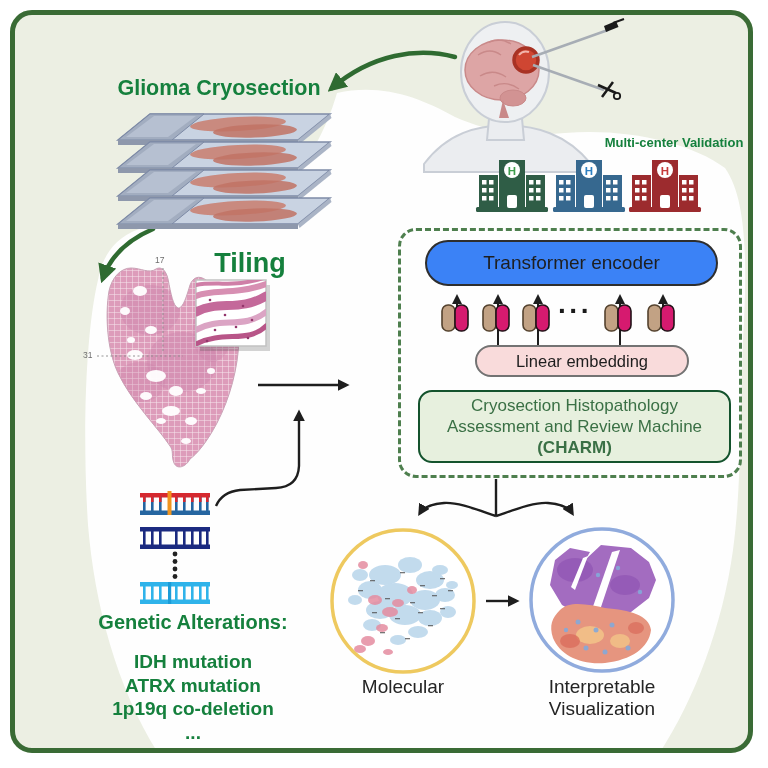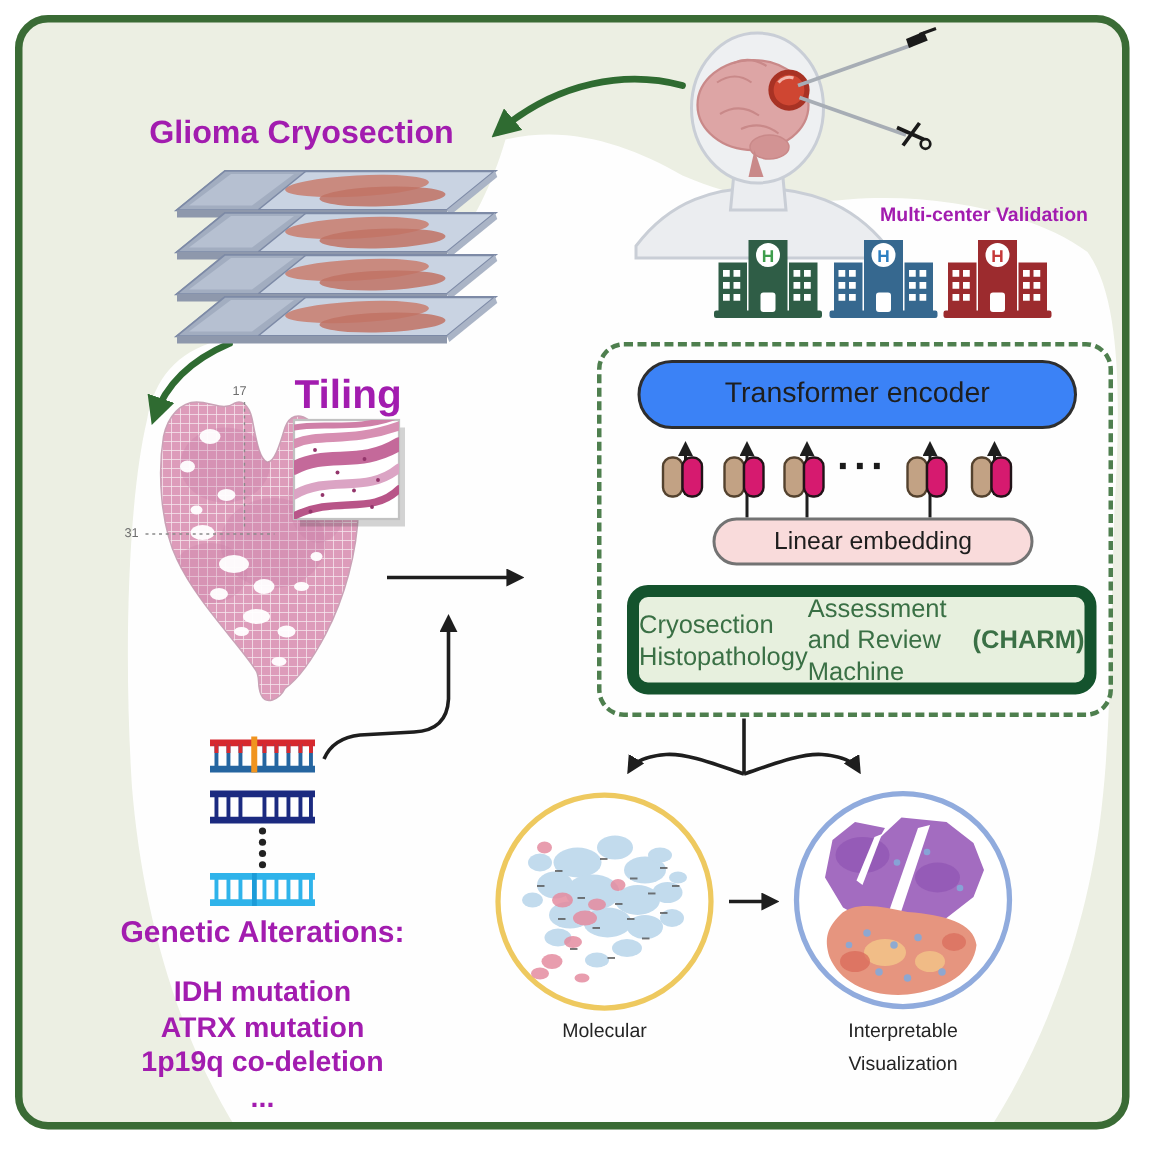--- a/index.html
+++ b/index.html
@@ -5,46 +5,46 @@
   html,body{margin:0;padding:0;background:#ffffff;}
   .stage{position:relative;width:768px;height:768px;background:#ffffff;overflow:hidden;
          font-family:"Liberation Sans",sans-serif;}
   .bg{position:absolute;left:10px;top:10px;width:743px;height:743px;border-radius:22px;
       background:#ecefe3;overflow:hidden;}
   .bg svg{position:absolute;left:-10px;top:-10px;}
   .frame-border{position:absolute;left:10px;top:10px;width:743px;height:743px;border-radius:22px;
       border:5px solid #3a6b35;box-sizing:border-box;pointer-events:none;z-index:50;}
   svg.art{position:absolute;left:0;top:0;z-index:5;}
   .abs{position:absolute;box-sizing:border-box;}
-  .gtext{color:#a21caf;font-weight:700;}
+  .gtext{color:#15803d;font-weight:700;margin-left:18px;}
   .center{text-align:center;}
   #title-glioma{left:81px;top:76px;width:240px;font-size:21.5px;z-index:10;}
   #title-validation{left:550px;top:135px;width:212px;font-size:13px;z-index:10;text-align:center;}
   #title-tiling{left:186px;top:248px;width:92px;font-size:27px;z-index:10;}
   .wsi-mark{font-size:8.5px;color:#6e6e6e;z-index:10;}
   #mark-17{left:155px;top:255px;width:14px;}
   #mark-21{left:83px;top:350px;width:14px;}
   #dashed-box{left:398px;top:228px;width:344px;height:250px;border:3px dashed #4e7f4e;
       border-radius:18px;z-index:6;}
   #transformer-box{left:425px;top:240px;width:293px;height:46px;background:#3b82f6;
       border:2px solid #2e2e2e;border-radius:24px;display:flex;align-items:center;
       justify-content:center;font-size:19px;color:#1e1e1e;z-index:8;}
   #tokens-ellipsis{left:552px;top:295px;width:46px;font-size:28px;font-weight:800;color:#1a1a1a;
       letter-spacing:2px;z-index:8;}
   #embedding-box{left:475px;top:345px;width:214px;height:32px;background:#f9dbdb;
       border:2px solid #737373;border-radius:17px;display:flex;align-items:center;
       justify-content:center;font-size:16.5px;color:#1e1e1e;z-index:8;}
   #charm-box{left:418px;top:390px;width:313px;height:73px;background:#e7f0de;
-      border:8px solid #14532d;border-radius:14px;display:flex;flex-direction:row;
+      border:2px solid #14532d;border-radius:14px;display:flex;flex-direction:column;
       align-items:center;justify-content:center;font-size:17px;line-height:21px;
       color:#3a7045;z-index:8;}
   #charm-box .bold{font-weight:700;}
   #genetics-title{left:75px;top:611px;width:200px;font-size:20px;z-index:10;}
   #genetics-items{left:72px;top:650px;width:206px;font-size:19px;line-height:23.5px;z-index:10;}
-  .out-label{font-size:13px;line-height:21.5px;color:#242424;z-index:10;}
+  .out-label{font-size:19px;line-height:21.5px;color:#242424;z-index:10;}
   #molecular-label{left:333px;top:676px;width:140px;}
   #interpretable-label{left:524px;top:676px;width:156px;}
 </style>
 </head>
 <body>
 
 <div class="stage">
 
   <div class="bg">
     <svg width="768" height="768">

